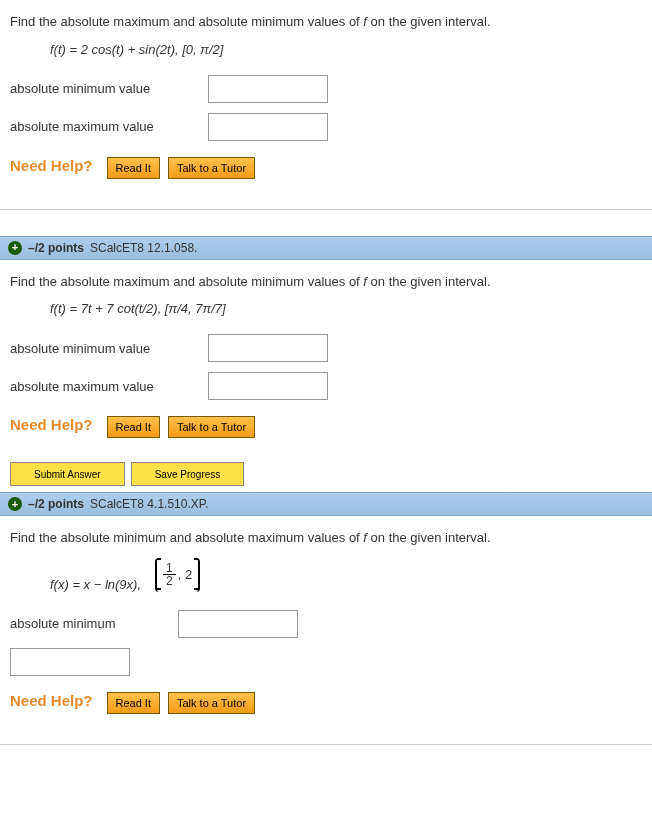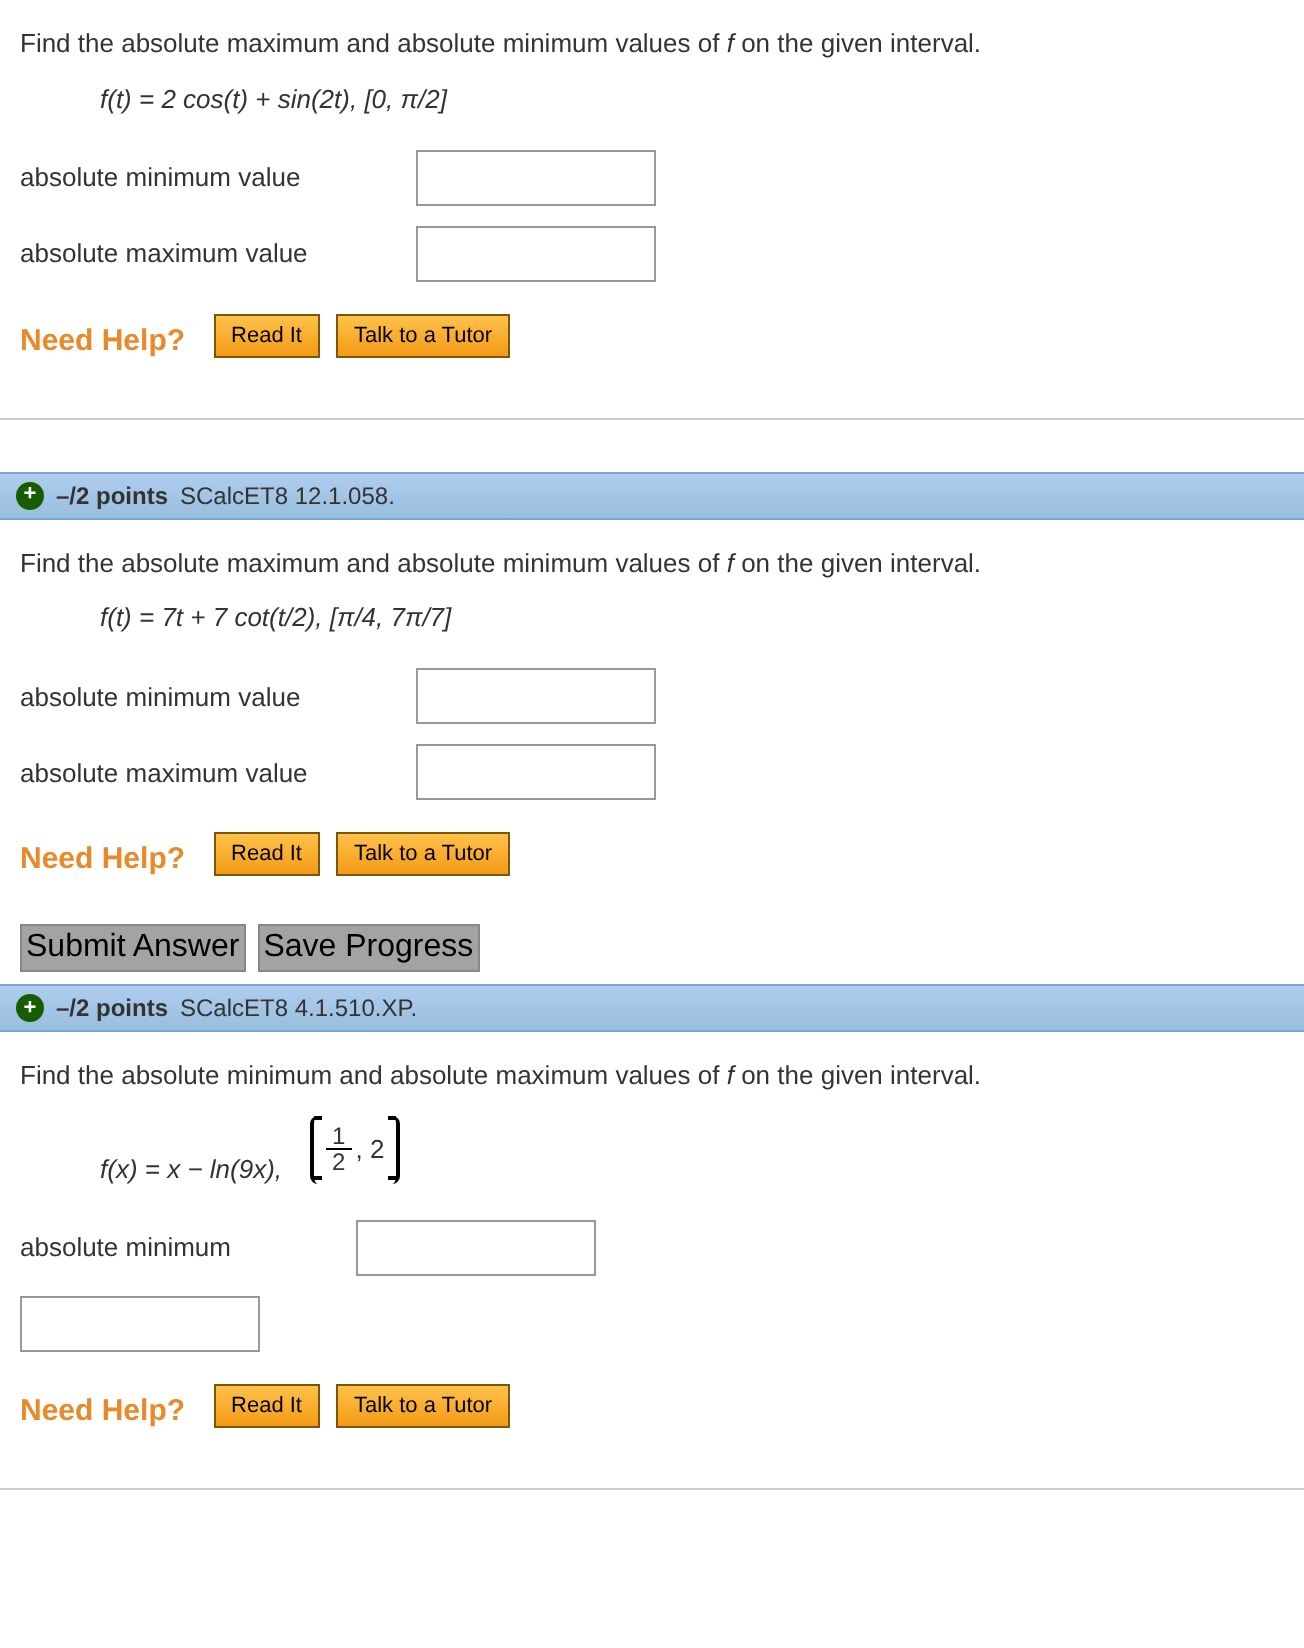--- a/index.html
+++ b/index.html
@@ -19,21 +19,21 @@
   .row { display:flex; align-items:center; margin: 10px 0; gap: 18px; }
   .rowlabel { width: 180px; }
   .rowlabel2 { width: 150px; }
   .answer-input {
     width: 120px; height: 28px;
     border: 1px solid #999; background:#fff;
     font-size:13px; padding:2px 4px;
   }
   .need-help {
     margin-top: 16px;
-    display:flex; align-items:flex-end; gap:8px;
+    display:flex; align-items:flex-start; gap:8px;
   }
   .need-help-label {
     color: #E88A2A; font-weight:bold; font-size: 15px;
     margin-right: 6px;
   }
   .wa-btn {
     display:inline-flex; align-items:center; justify-content:center;
     height:22px; padding: 0 8px;
     border:1px solid #7a5800;
     background: linear-gradient(#ffc24a, #f39a17);
@@ -52,23 +52,23 @@
   .qheader .plus {
     width:14px; height:14px;
     background:#185c00; color:#fff; border-radius:50%;
     display:inline-flex;align-items:center;justify-content:center;
     font-weight:bold; font-size:11px; line-height:1;
   }
   .qheader .points { color:#333; }
   .qheader .ref { color:#333; }
   .submit-row { padding: 8px 10px 6px; display:flex; gap:6px; }
   .gray-btn {
-    height:24px; padding:0 2px;
-    border:1px solid #888; background:#a3a3a3;
-    font-size:16px; cursor:pointer;
+    height:24px; padding:0 23px;
+    border:1px solid #888; background:#fde047;
+    font-size:10px; cursor:pointer;
   }
   .it { font-style: italic; }
   .bracket {
     display:inline-flex; align-items:center;
     border-left:2px solid #000; border-right:2px solid #000;
     border-radius:4px; padding:2px 6px; height:34px;
     position:relative;
   }
   .bracket::before, .bracket::after {
     content:""; position:absolute; width:4px; height:2px; background:#000;

